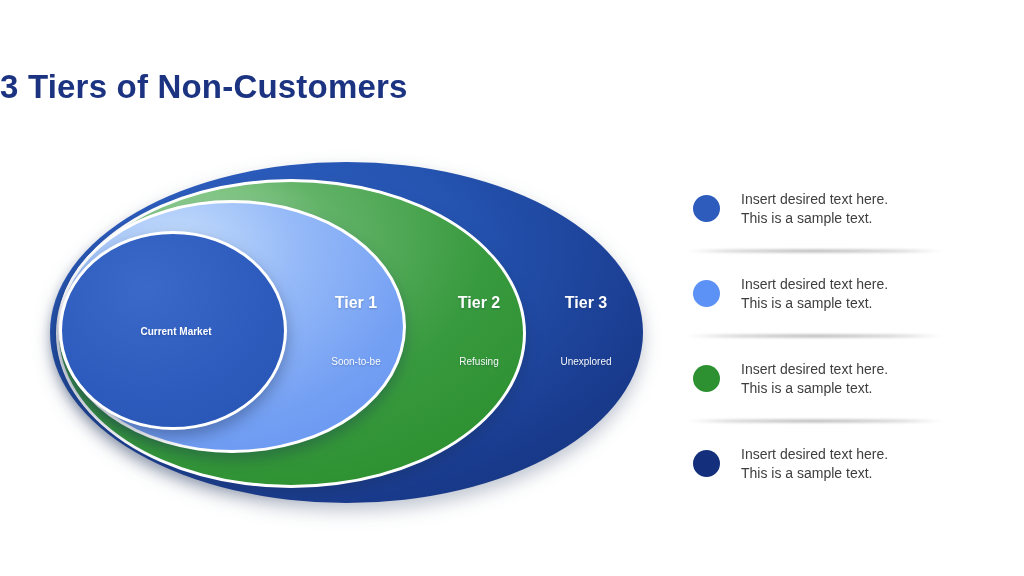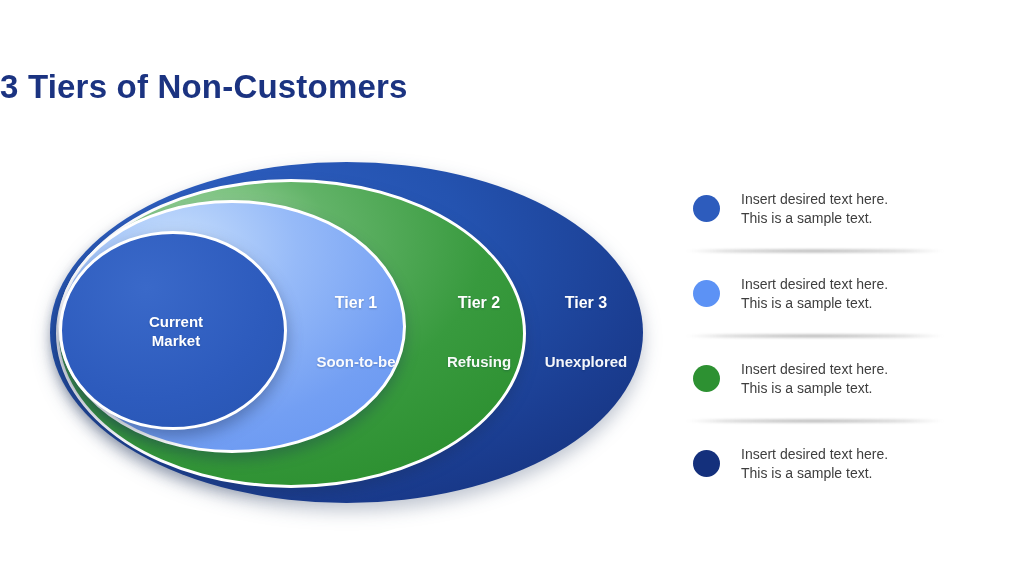--- a/index.html
+++ b/index.html
@@ -36,24 +36,24 @@
     border:3px solid #fff;
     background:radial-gradient(110% 115% at 38% 28%, #3a69c9 0%, #2d5bbd 50%, #2451ab 100%);
     filter:drop-shadow(0 7px 8px rgba(20,40,80,0.38));
   }
   .tier-label{
     position:absolute;z-index:5;transform:translate(-50%,-50%);
     text-align:center;color:#ffffff;white-space:nowrap;
     text-shadow:0 1px 2px rgba(0,30,70,0.25);
   }
   .tier-label .t{font-size:16px;font-weight:700;line-height:19px;}
-  .tier-label .s{font-size:15px;font-weight:700;line-height:19px;color:rgba(255,255,255,0.96);margin-top:40px;}
+  .tier-label .s{font-size:10px;font-weight:400;line-height:19px;color:rgba(255,255,255,0.96);margin-top:40px;}
   .core-label{
     position:absolute;z-index:5;transform:translate(-50%,-50%);
-    width:100px;text-align:center;color:#fff;font-size:15px;
+    width:100px;text-align:center;color:#fff;font-size:10px;
     font-weight:700;line-height:19px;text-shadow:0 1px 2px rgba(0,30,70,0.25);
   }
   .lbl-core{left:176px;top:331px;}
   .lbl-t1{left:356px;top:332px;}
   .lbl-t2{left:479px;top:332px;}
   .lbl-t3{left:586px;top:332px;}
   
   .legend{position:absolute;left:683px;top:168px;width:266px;z-index:6;}
   .legend-row{
     height:81px;display:flex;align-items:center;

